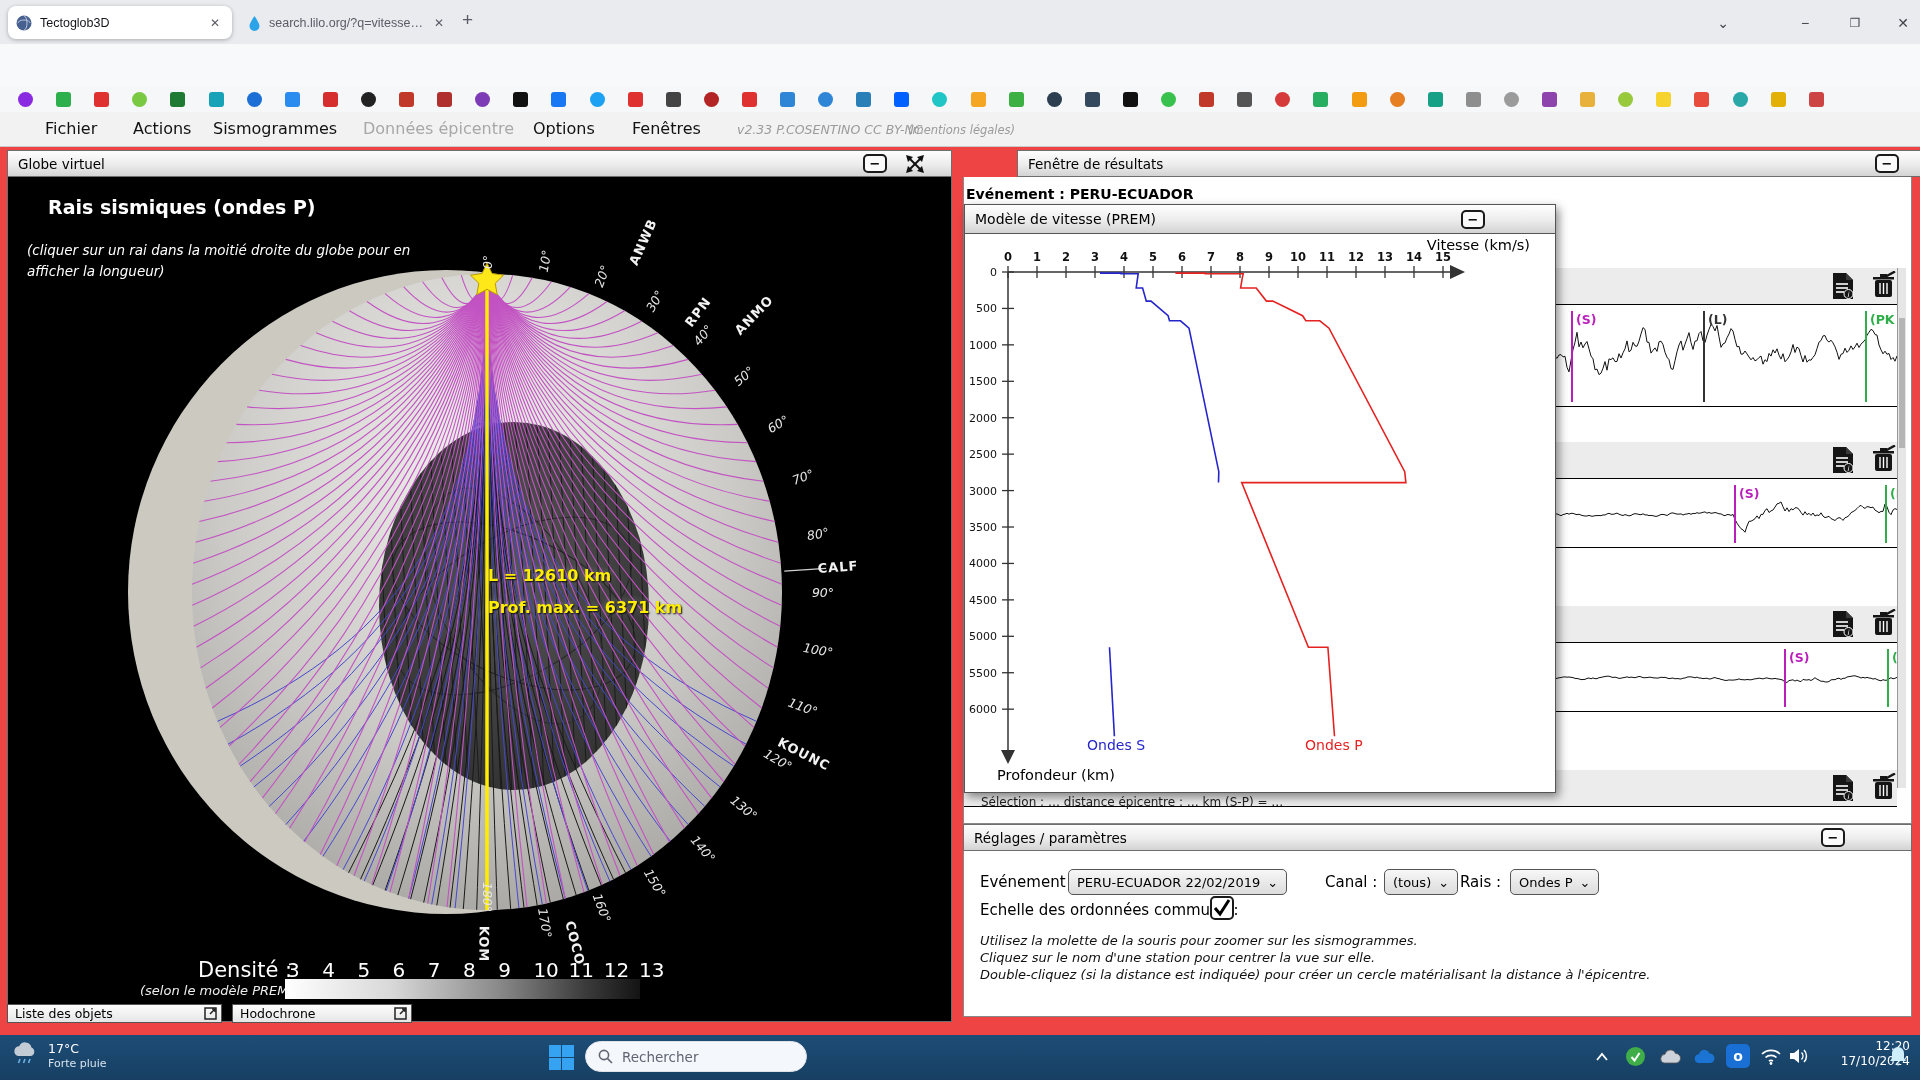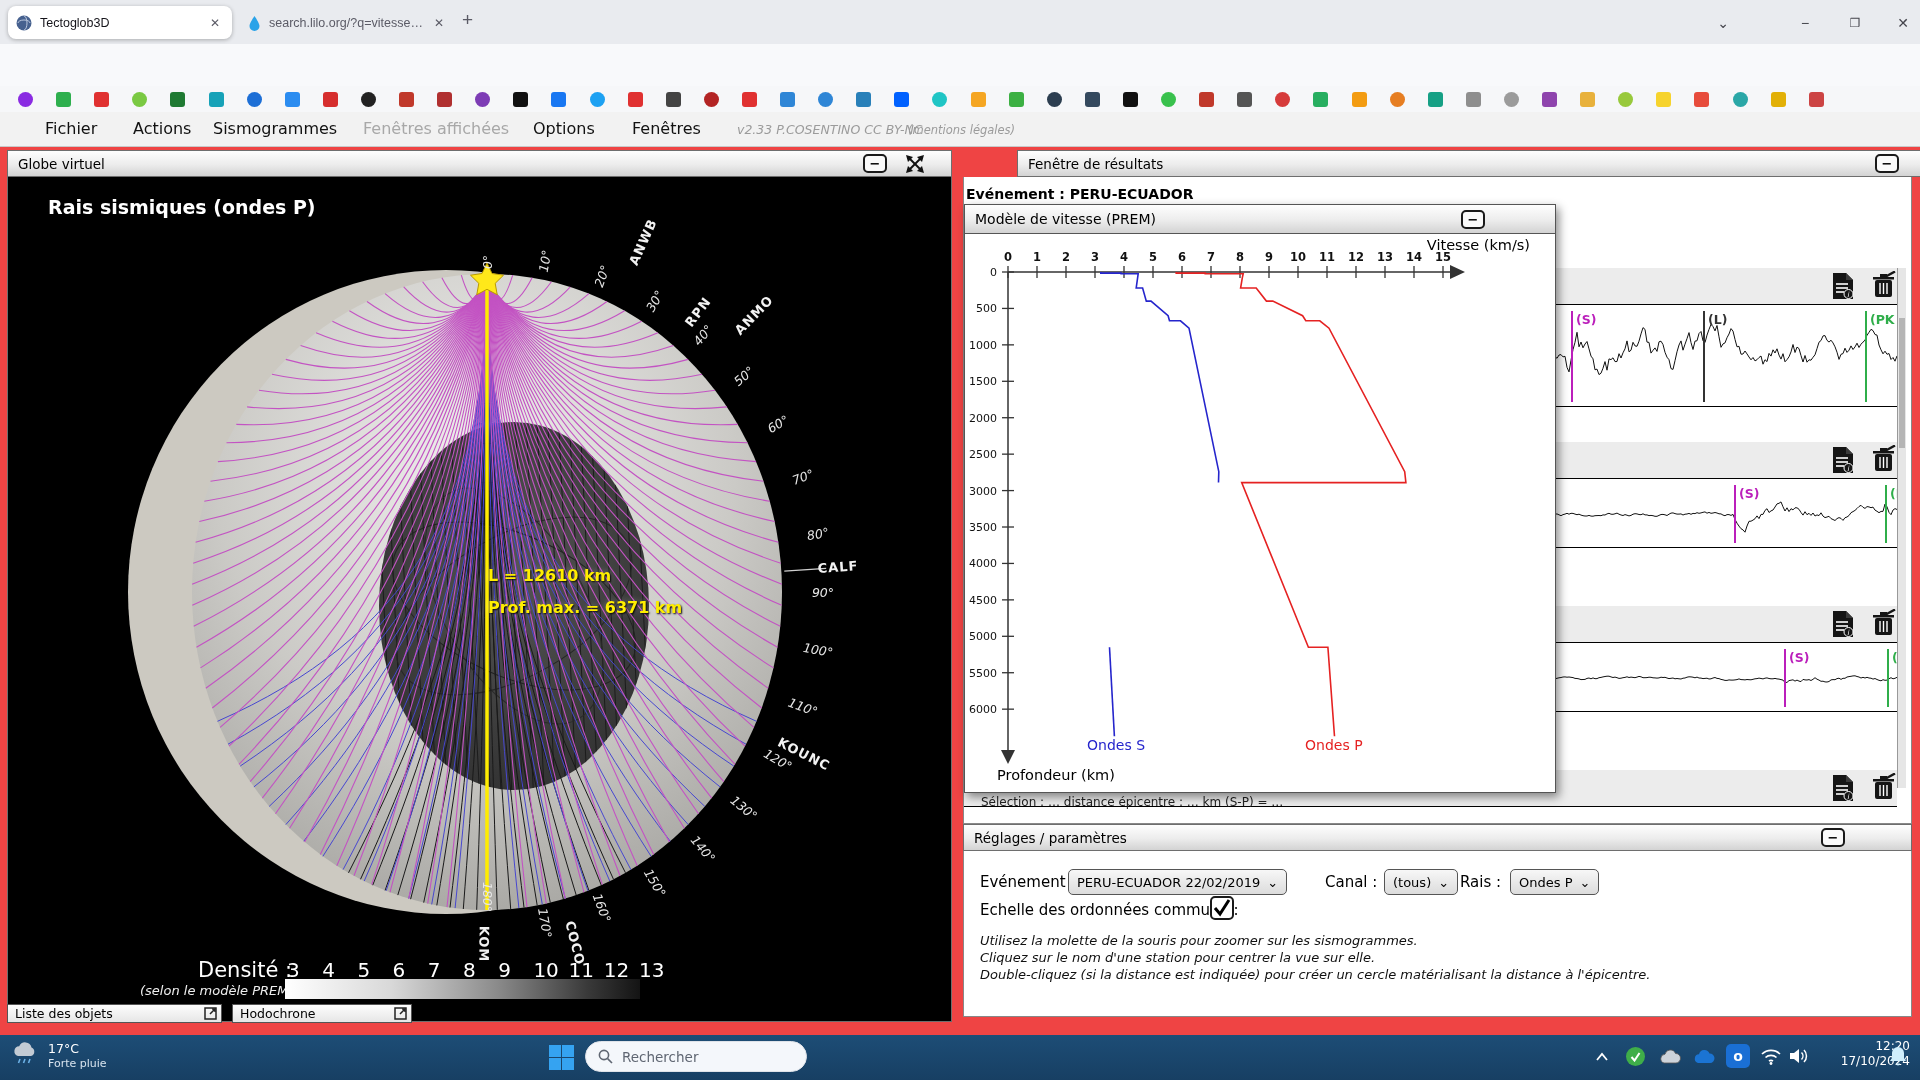--- a/index.html
+++ b/index.html
@@ -160,21 +160,21 @@
       <span class="fav" style="left: 1770.6px; background: rgb(226, 176, 7); border-radius: 3px;"></span>
       <span class="fav" style="left: 1808.7px; background: rgb(204, 68, 68); border-radius: 3px;"></span>
     </div>
 
   <div class="abs menubar" id="menubar">
     <div class="mitem abs" style="left:737px;top:10px;font-size:12.5px;font-style:italic;color:#9b9b9b">v2.33 P.COSENTINO CC BY-NC</div>
     <div class="mitem abs" style="left:908px;top:11px;font-size:11.5px;font-style:italic;color:#9b9b9b">(mentions légales)</div>
   <div class="mitem" style="left: 45px;">Fichier</div>
       <div class="mitem" style="left: 120px; margin-left: 13px;">Actions</div>
       <div class="mitem" style="left: 213px;">Sismogrammes</div>
-      <div class="mitem dis" style="left: 363px;">Fenêtres affichées</div>
+      <div class="mitem dis" style="left: 363px;">Données épicentre</div>
       <div class="mitem" style="left: 533px;">Options</div>
       <div class="mitem" style="left: 632px;">Fenêtres</div>
     </div>
 
   <div class="abs phead" style="left:7px;top:150px;width:945px">
     <span>Globe virtuel</span>
     <div class="pbtn" style="position:absolute;left:855px;top:3px">−</div>
     <div style="position:absolute;left:896px;top:2px"><svg width="22" height="22">
           <g stroke="#111" stroke-width="2">
             <line x1="4" y1="4" x2="18" y2="18"></line>
@@ -411,20 +411,21 @@
       <div class="stn" style="left: 634.78px; top: 65.1121px; transform: translate(-50%, -50%) rotate(-66deg);">ANWB</div>
       <div class="stn" style="left: 689.635px; top: 135.478px; transform: translate(-50%, -50%) rotate(-53deg);">RPN</div>
       <div class="stn" style="left: 746.443px; top: 138.054px; transform: translate(-50%, -50%) rotate(-46deg);">ANMO</div>
       <div class="stn" style="left: 830.143px; top: 390.446px; transform: translate(-50%, -50%) rotate(-4deg);">CALF</div>
       <div class="stn" style="left: 796.198px; top: 576.621px; transform: translate(-50%, -50%) rotate(27deg);">KOUNC</div>
       <div class="stn" style="left: 566.576px; top: 766.247px; transform: translate(-50%, -50%) rotate(76deg);">COCO</div>
       <div class="stn" style="left: 475.928px; top: 766.987px; transform: translate(-50%, -50%) rotate(90.5deg);">KOM</div>
     </div>
 
   <div class="abs" style="left:48px;top:196px;color:#fff;font-weight:700;font-size:19px">Rais sismiques (ondes P)</div>
+  <div class="abs" style="left:27px;top:240px;width:400px;color:#fff;font-style:italic;font-size:13.5px;line-height:1.55">(cliquer sur un rai dans la moitié droite du globe pour en afficher la longueur)</div>
   <div class="abs ylabel" style="left:488px;top:566px">L = 12610 km</div>
   <div class="abs ylabel" style="left:488px;top:598px">Prof. max. = 6371 km</div>
 
   <div class="abs" style="left:198px;top:958px;color:#fff;font-size:21px">Densité :</div>
   <div class="abs" id="density-nums">
       <span class="densnum" style="left: 287px; top: 958px;">3</span>
       <span class="densnum" style="left: 322.2px; top: 958px;">4</span>
       <span class="densnum" style="left: 357.4px; top: 958px;">5</span>
       <span class="densnum" style="left: 392.6px; top: 958px;">6</span>
       <span class="densnum" style="left: 427.8px; top: 958px;">7</span>

